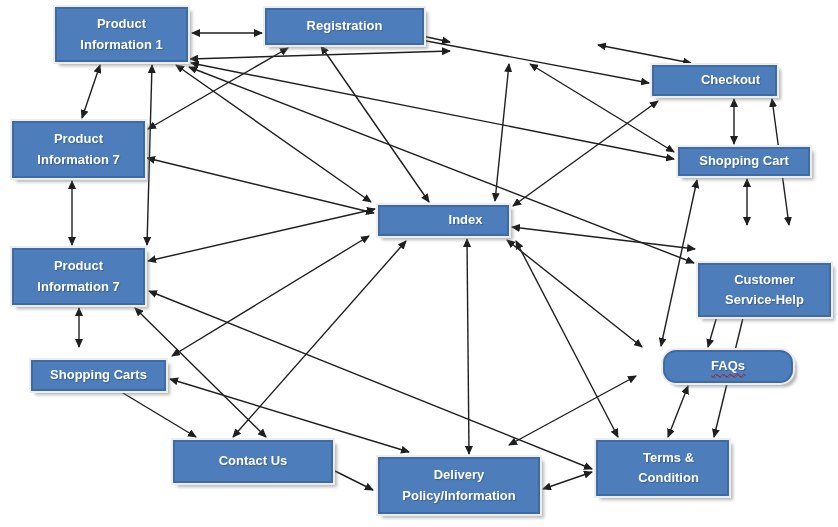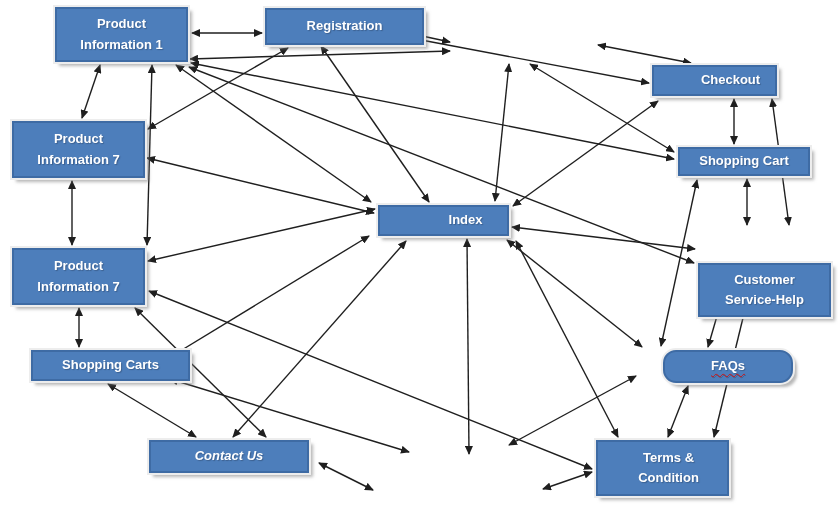--- a/index.html
+++ b/index.html
@@ -112,27 +112,31 @@
         <div class="node-line">Index</div>
       </div>
       <div class="node" style="left: 698px; top: 228px; width: 133px; height: 54px; margin-top: 35px;">
         <div class="node-line">Customer</div>
         <div class="node-line">Service-Help</div>
       </div>
       <div class="node" style="left: 12px; top: 248px; width: 133px; height: 57px;">
         <div class="node-line">Product</div>
         <div class="node-line">Information 7</div>
       </div>
-      <div class="node" style="left: 31px; top: 350px; width: 159px; height: 31px;">
+      <div class="node" style="left: 31px; top: 360px; width: 135px; height: 31px;">
         <div class="node-line">Shopping Carts</div>
       </div>
       <div class="node" style="left: 663px; top: 350px; width: 130px; height: 33px; border-radius: 13px;">
         <div class="node-line misspelled">FAQs</div>
       </div>
-      <div class="node" style="left: 149px; top: 440px; width: 160px; height: 33px; font-style: italic;">
+      <div class="node" style="left: 173px; top: 440px; width: 160px; height: 43px;">
         <div class="node-line">Contact Us</div>
+      </div>
+      <div class="node" style="left: 378px; top: 457px; width: 162px; height: 57px;">
+        <div class="node-line">Delivery</div>
+        <div class="node-line">Policy/Information</div>
       </div>
       <div class="node" style="left: 596px; top: 440px; width: 133px; height: 56px; padding-left: 12px;">
         <div class="node-line">Terms &amp;</div>
         <div class="node-line">Condition</div>
       </div>
     </div>
 </div>
 
 </body></html>

